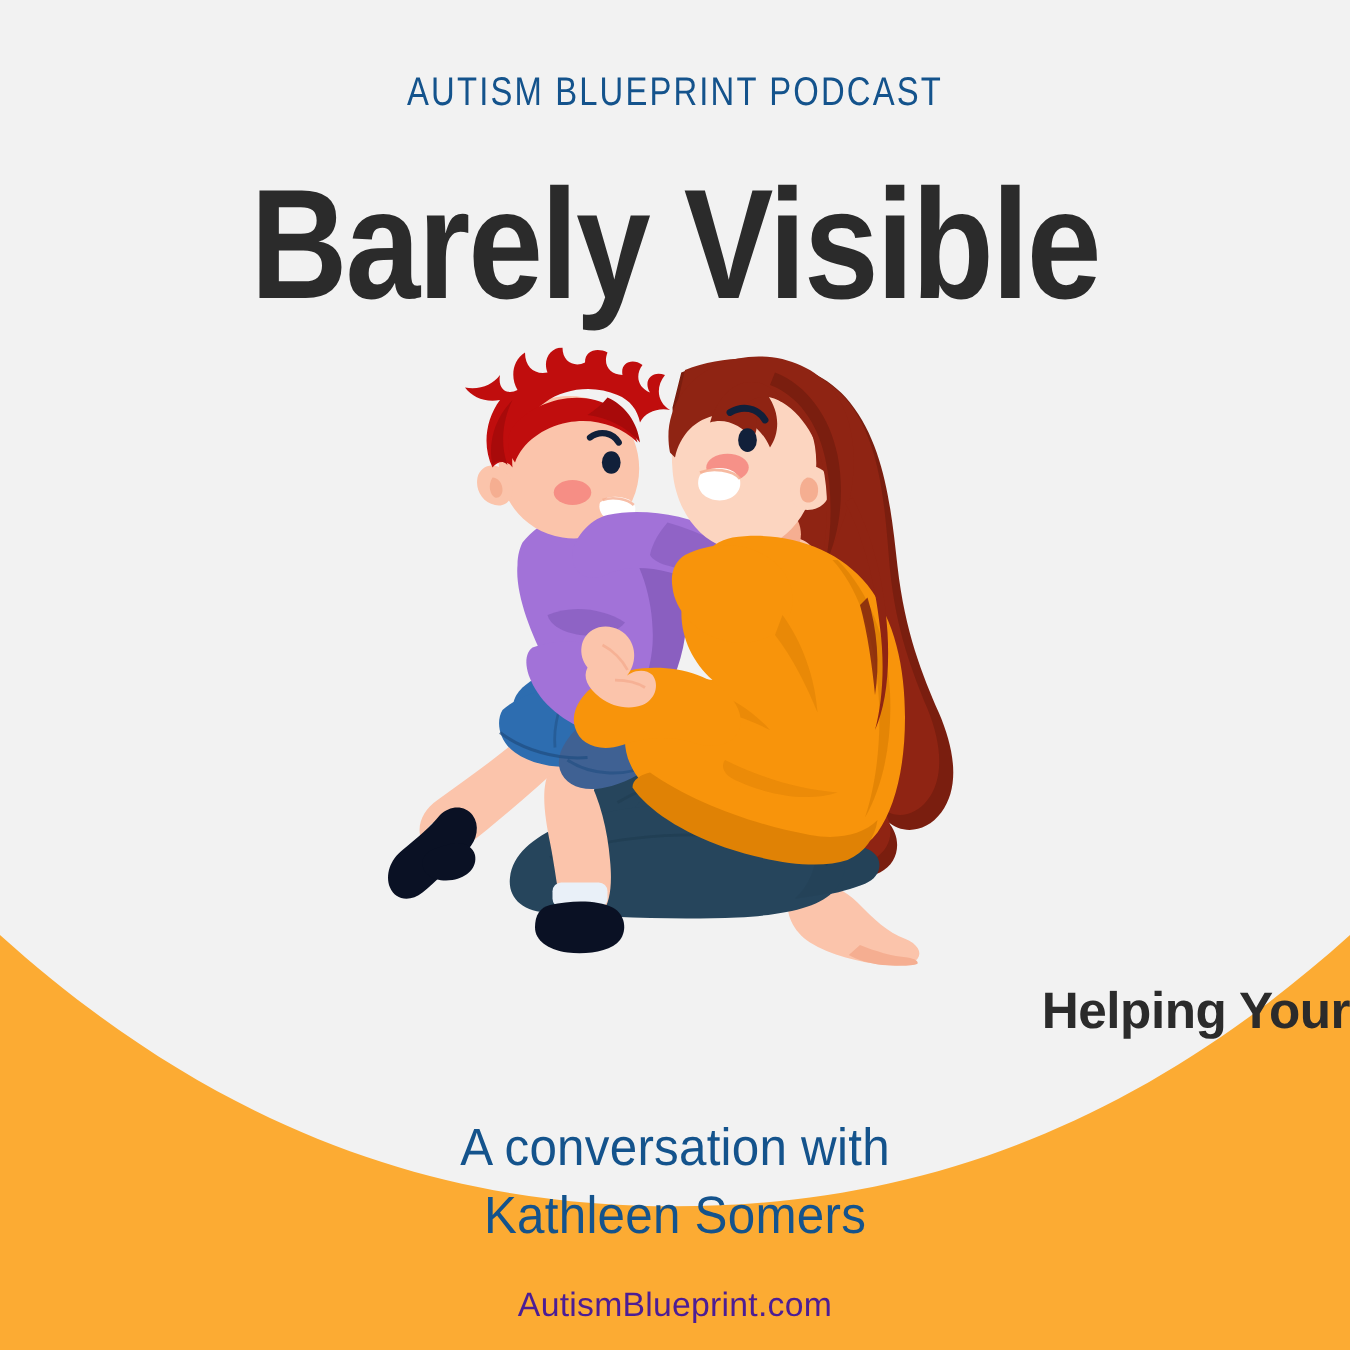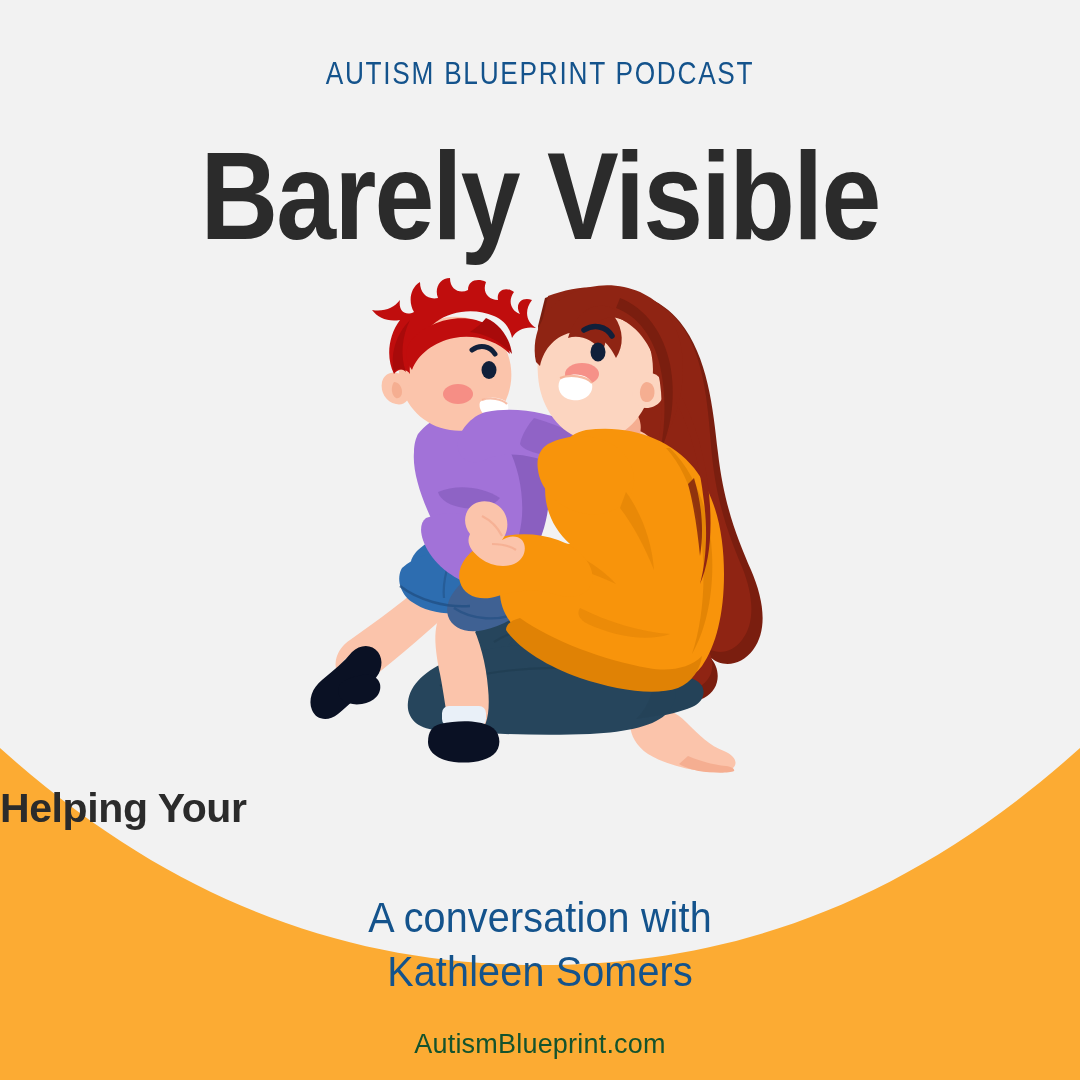--- a/index.html
+++ b/index.html
@@ -48,21 +48,21 @@
     line-height:1.02;
     font-weight:bold;
     letter-spacing:-2px;
     color:#2B2B2B;
     transform:scaleX(0.86);
     transform-origin:center top;
     white-space:nowrap;
   }
   .episode-title {
     position:absolute; top:783px; left:0; width:1080px;
-    text-align:left;
+    text-align:right;
     z-index:3;
     font-size:41px;
     line-height:1.22;
     font-weight:bold;
     letter-spacing:-0.4px;
     color:#2B2B2B;
   }
   .guest-line {
     position:absolute; top:891px; left:0; width:1080px;
     text-align:center;
@@ -76,21 +76,21 @@
     transform:scaleX(0.94);
     transform-origin:center top;
   }
   .site {
     position:absolute; bottom:20px; left:0; width:1080px;
     text-align:center;
     z-index:3;
     font-size:27px;
     font-weight:400;
     letter-spacing:0.2px;
-    color:#14532d;
+    color:#4c1d95;
   }
   
   .illo {
     position:absolute;
     left:290px; top:278px;
     width:500px; height:500px;
     z-index:2;
   }
   .illo svg { display:block; width:500px; height:500px; }
 </style>

